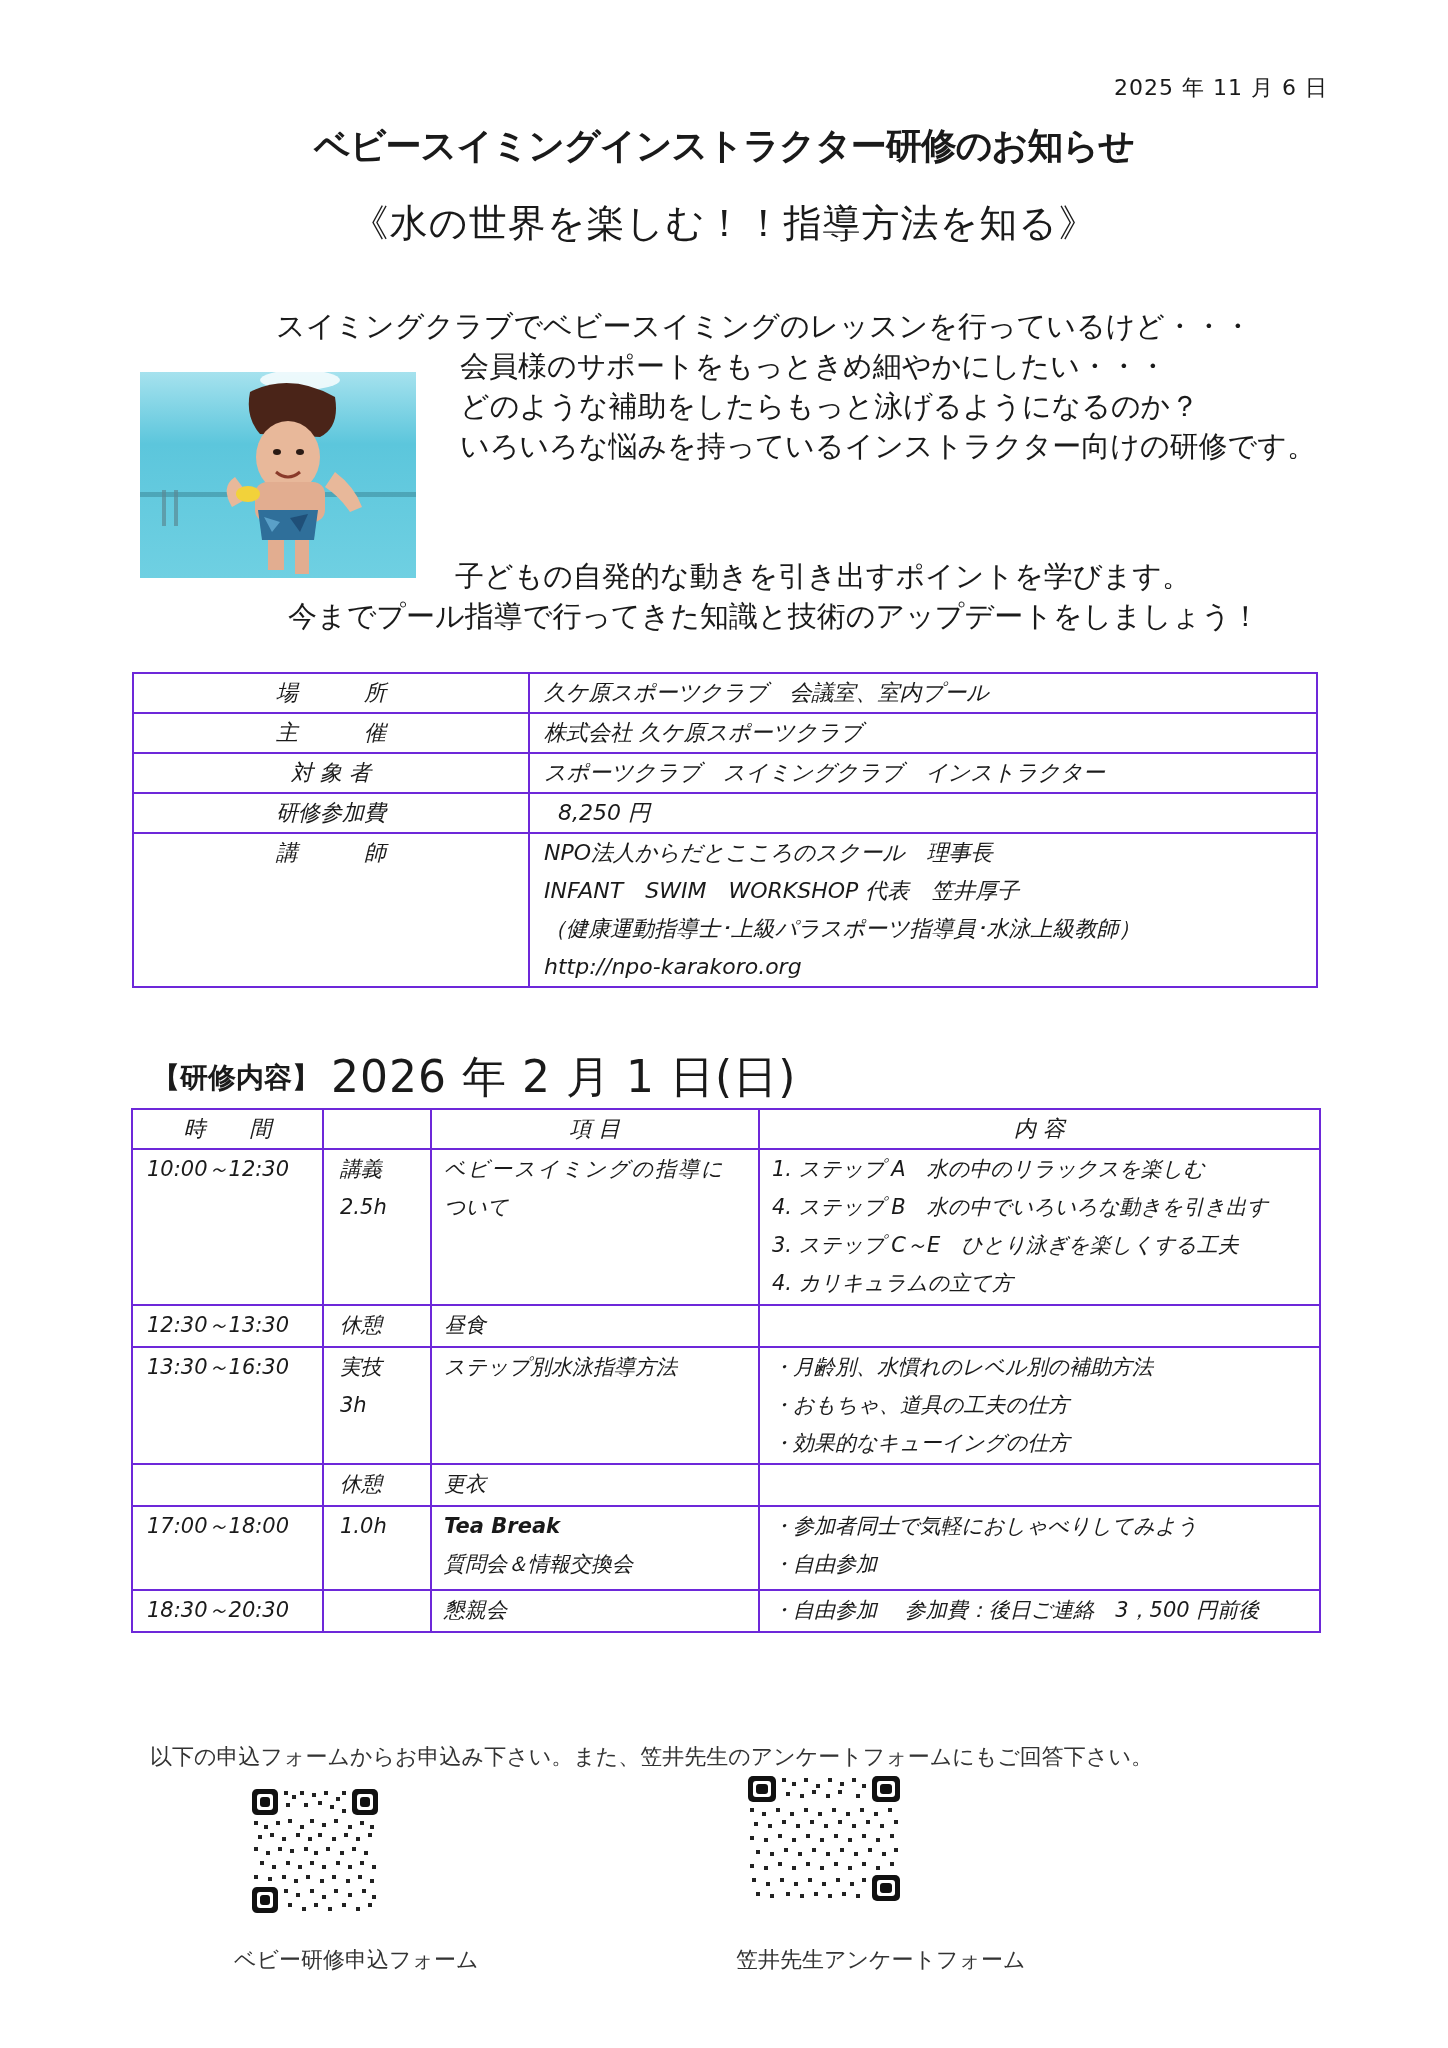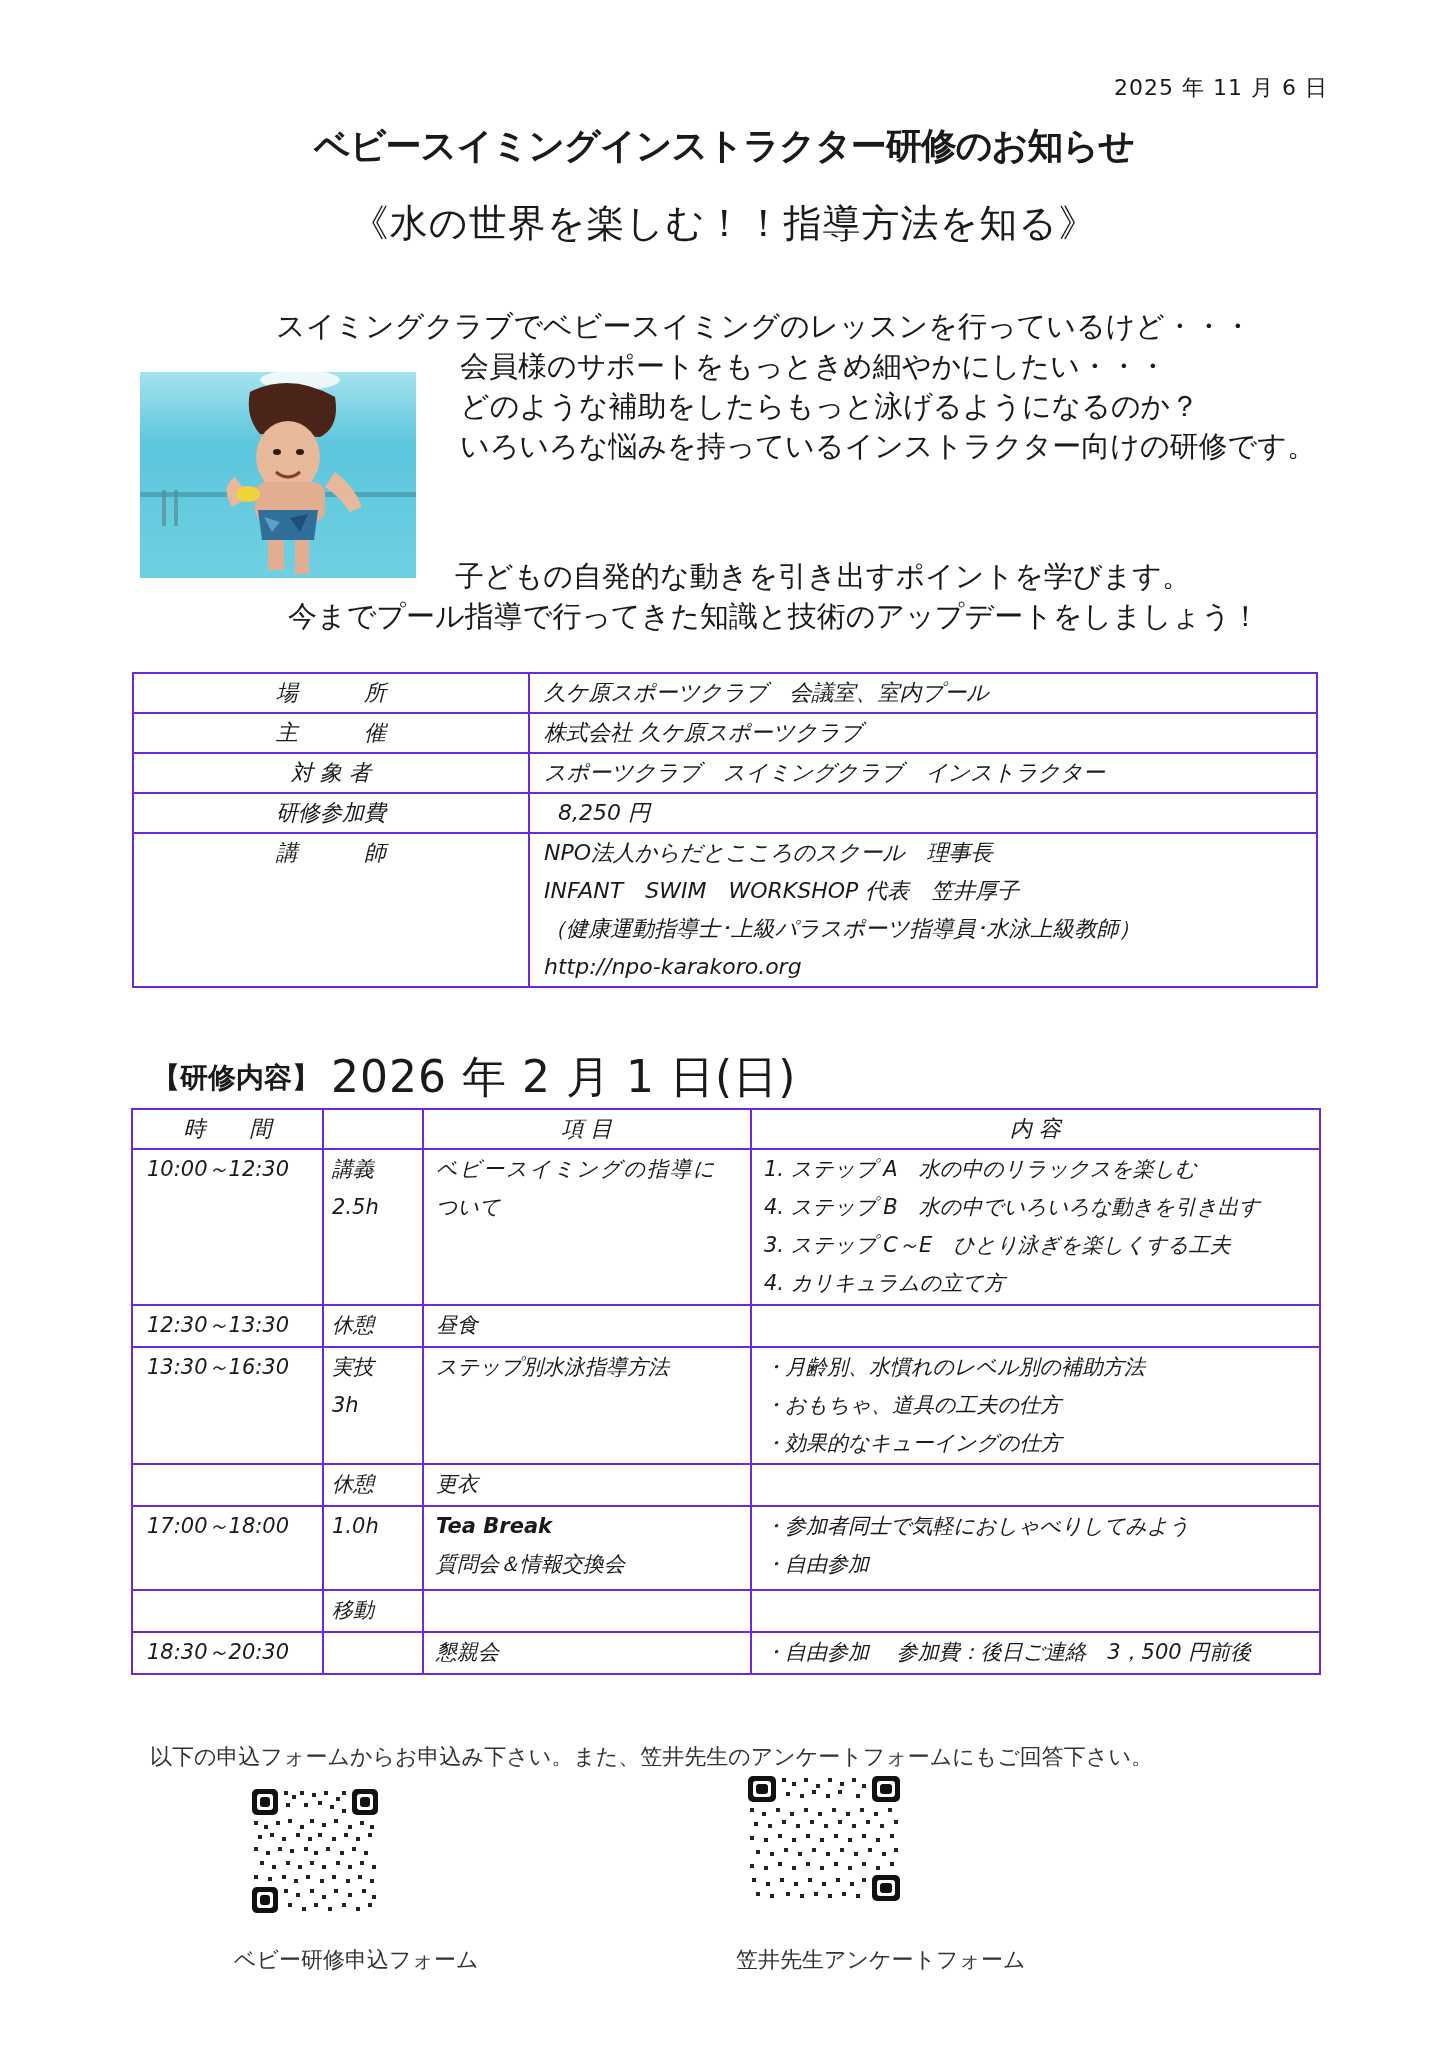--- a/index.html
+++ b/index.html
@@ -34,21 +34,21 @@
   .lecturer-lines div { height: 38px; line-height: 38px; }
 
   .sched-head { left: 132px; top: 1048px; white-space: nowrap; }
   .sched-head .tag { font-size: 28px; font-weight: bold; vertical-align: middle; margin-left: 20px; }
   .sched-head .sdate { font-size: 44px; vertical-align: middle; margin-left: 6px; letter-spacing: 1px; }
 
   .sched { left: 131px; top: 1108px; width: 1190px; font-size: 21px; }
   .sched th { height: 38px; line-height: 38px; text-align: center; font-size: 22px; }
   .sched td { line-height: 38px; }
   .sched td.time { padding-left: 14px; width: 175px; }
-  .sched td.kind { padding-left: 8px; width: 90px; margin-top: 42px; }
+  .sched td.kind { padding-left: 16px; width: 90px; margin-top: 42px; }
   .sched td.item { padding-left: 12px; width: 314px; }
   .sched td.content { padding-left: 12px; }
   .sched .line { height: 38px; white-space: nowrap; }
   .bold { font-weight: bold; }
 
   .apply { left: 150px; top: 1742px; font-family: "DejaVu Serif", "Liberation Serif", serif; font-size: 22px; color: #333; white-space: nowrap; }
   .qr { background: #fff; }
   .qr1 { left: 252px; top: 1789px; width: 126px; height: 124px; }
   .qr2 { left: 748px; top: 1776px; width: 152px; height: 125px; }
   .cap { font-family: "DejaVu Serif", "Liberation Serif", serif; font-size: 22px; color: #333; white-space: nowrap; }
@@ -192,26 +192,20 @@
     <td class="time">17:00～18:00</td>
     <td class="kind">1.0h</td>
     <td class="item">
       <div class="line bold">Tea Break</div>
       <div class="line">質問会＆情報交換会</div>
     </td>
     <td class="content">
       <div class="line">・参加者同士で気軽におしゃべりしてみよう</div>
       <div class="line">・自由参加</div>
     </td>
-  </tr>
-  <tr style="height:42px">
-    <td class="time"></td>
-    <td class="kind">移動</td>
-    <td class="item"></td>
-    <td class="content"></td>
   </tr>
   <tr style="height:42px">
     <td class="time">18:30～20:30</td>
     <td class="kind"></td>
     <td class="item">懇親会</td>
     <td class="content">
           <div class="line" style="white-space:pre">・自由参加　 参加費：後日ご連絡　3，500 円前後</div>
         </td>
   </tr>
 </tbody>

